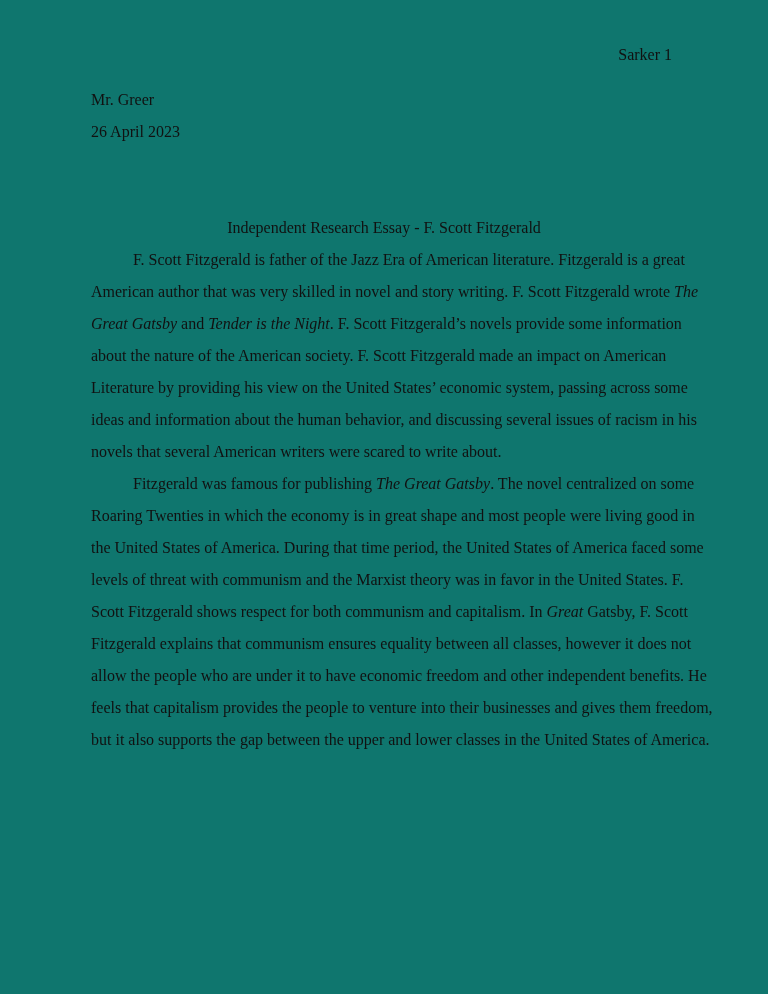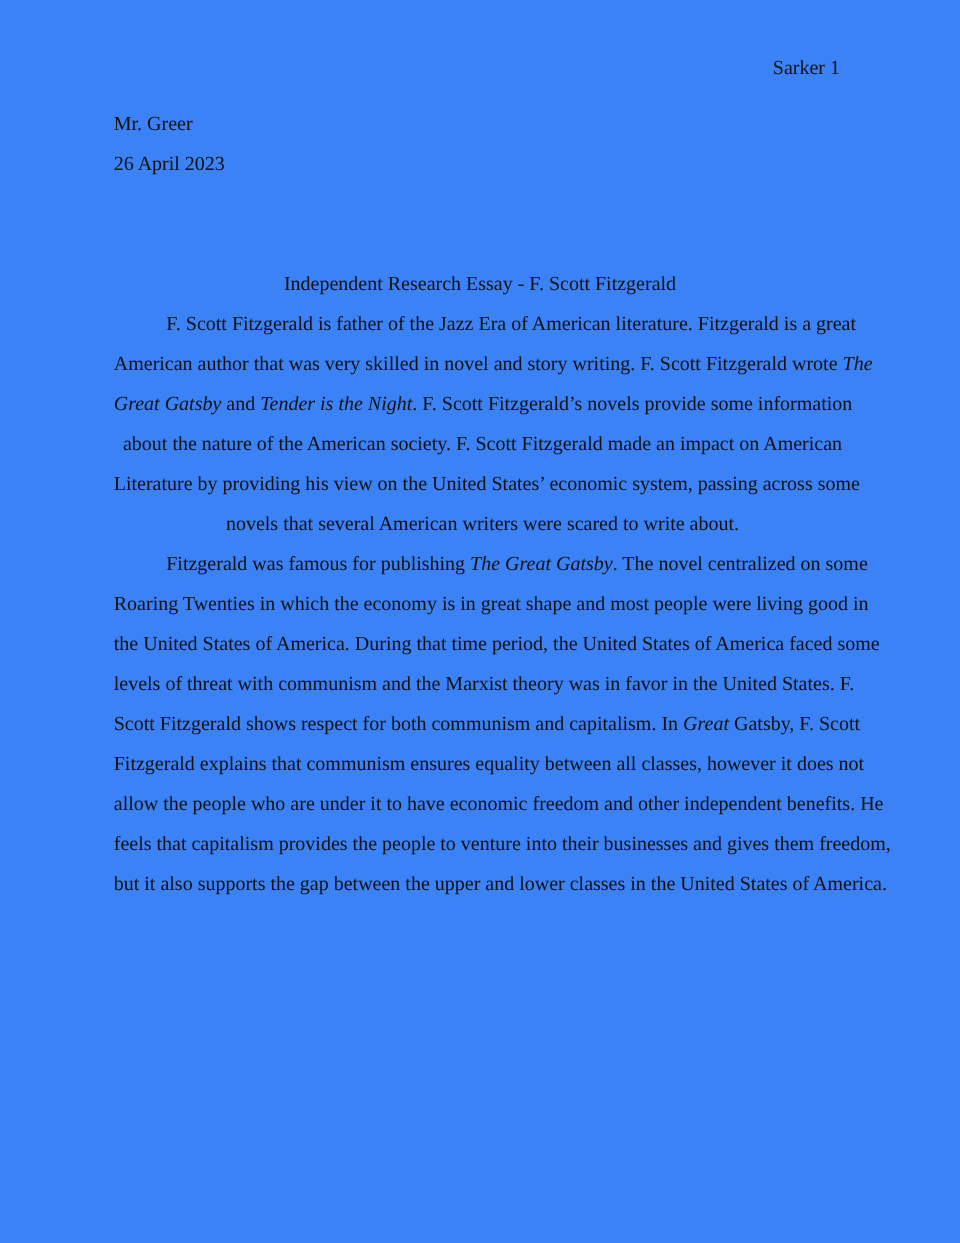--- a/index.html
+++ b/index.html
@@ -15,21 +15,21 @@
       font-family: "Liberation Serif", "DejaVu Serif", serif;
       color: #111111;
       font-size: 16px;
     }
     .page {
       position: absolute;
       left: 0;
       top: 0;
       width: 768px;
       height: 994px;
-      background: #3b82f6;
+      background: #0f766e;
     }
     .running-head {
       position: absolute;
       top: 45px;
       right: 96px;
       font-size: 16px;
       line-height: 20px;
       white-space: nowrap;
     }
     .heading-block {
@@ -49,21 +49,20 @@
       top: 218px;
       text-align: center;
       line-height: 20px;
       white-space: nowrap;
     }
     .body-text {
       position: absolute;
       left: 91px;
       top: 250px;
       width: 590px;
-      text-align: center;
     }
     .line {
       height: 32px;
       line-height: 20px;
       white-space: nowrap;
     }
     .line.indent {
       padding-left: 42px;
     }
     em {
@@ -96,20 +95,23 @@
       <div class="line">
         <em>Great Gatsby</em><span> and </span><em>Tender is the Night</em><span>. F. Scott Fitzgerald’s novels provide some information</span>
       </div>
       <div class="line">
         <span>about the nature of the American society. F. Scott Fitzgerald made an impact on American</span>
       </div>
       <div class="line">
         <span>Literature by providing his view on the United States’ economic system, passing across some</span>
       </div>
       <div class="line">
+        <span>ideas and information about the human behavior, and discussing several issues of racism in his</span>
+      </div>
+      <div class="line">
         <span>novels that several American writers were scared to write about.</span>
       </div>
     </div>
 
     <div class="paragraph">
       <div class="line indent">
         <span>Fitzgerald was famous for publishing </span><em>The Great Gatsby</em><span>. The novel centralized on some</span>
       </div>
       <div class="line">
         <span>Roaring Twenties in which the economy is in great shape and most people were living good in</span>

